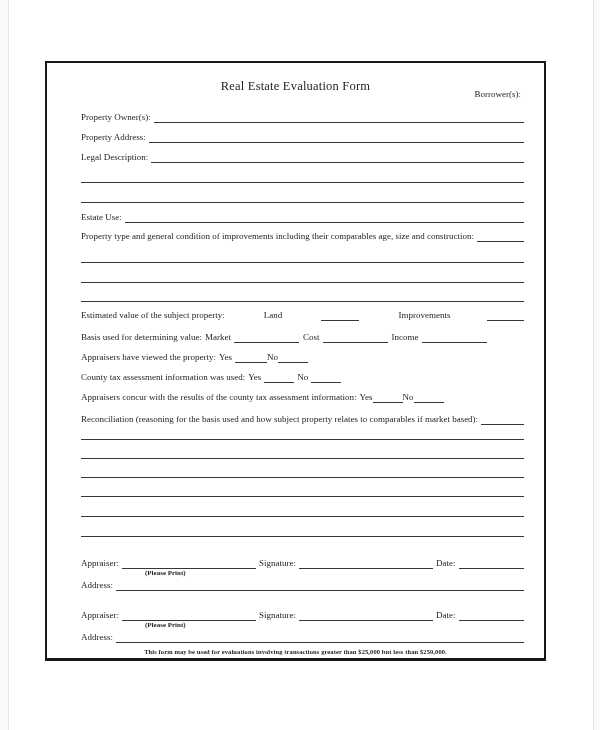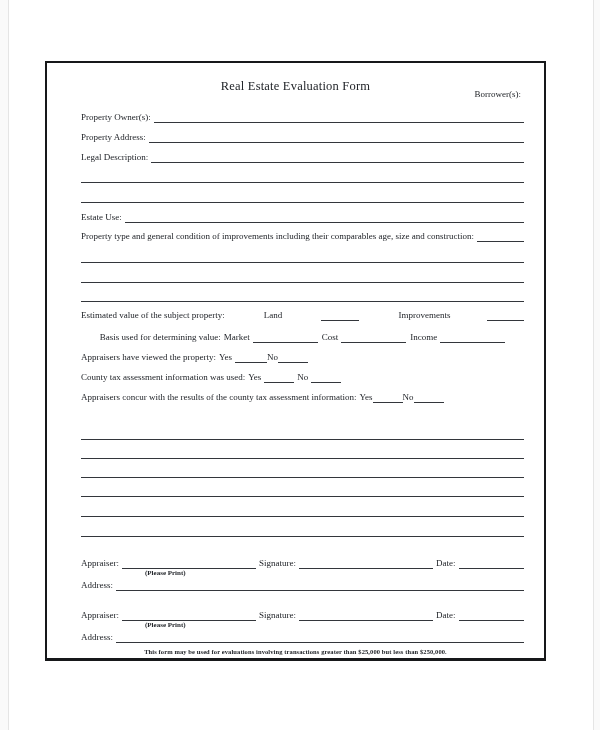--- a/index.html
+++ b/index.html
@@ -45,21 +45,21 @@
   }
   .footer{
     position:absolute; left:0; right:0; top:585px;
     text-align:center; font-size:6.5px; font-weight:bold; letter-spacing:.1px;
   }
   
   .y-borrowers{top:26px;flex-direction:column;}   .y-owners{top:47px;}    .y-paddr{top:67px;}
   .y-legal{top:87px;}       .y-bA{top:107px;}       .y-bB{top:127px;}
   .y-present{top:147px;}    .y-ptype{top:166px;}    .y-bC{top:187px;}
   .y-bD{top:207px;}         .y-bE{top:226px;}       .y-est{top:245px;gap:36px;}
-  .y-basis{top:267px;justify-content:center;}      .y-viewed{top:287px;}   .y-county{top:307px;}
+  .y-basis{top:267px;}      .y-viewed{top:287px;}   .y-county{top:307px;}
   .y-concur{top:327px;}     .y-recon{top:349px;}
   .y-bF{top:364px;} .y-bG{top:383px;} .y-bH{top:402px;}
   .y-bI{top:421px;} .y-bJ{top:441px;} .y-bK{top:461px;}
   .y-app1{top:493px;} .y-pp1{top:507px;} .y-adr1{top:515px;}
   .y-app2{top:545px;} .y-pp2{top:559px;} .y-adr2{top:567px;}
 </style>
 </head>
 <body>
 
 <div class="page">
@@ -149,20 +149,24 @@
     </div>
 
     <div class="r y-concur">
       <span class="lbl">Appraisers concur with the results of the county tax assessment information:</span>
       <span>Yes</span>
       <span class="bl w30"></span>
       <span>No</span>
       <span class="bl w30"></span>
     </div>
 
+    <div class="r y-recon">
+      <span class="lbl">Reconciliation (reasoning for the basis used and how subject property relates to comparables if market based):</span>
+      <span class="bl w50"></span>
+    </div>
 
     <div class="r y-bF">
       <span class="fill"></span>
     </div>
     <div class="r y-bG">
       <span class="fill"></span>
     </div>
     <div class="r y-bH">
       <span class="fill"></span>
     </div>

